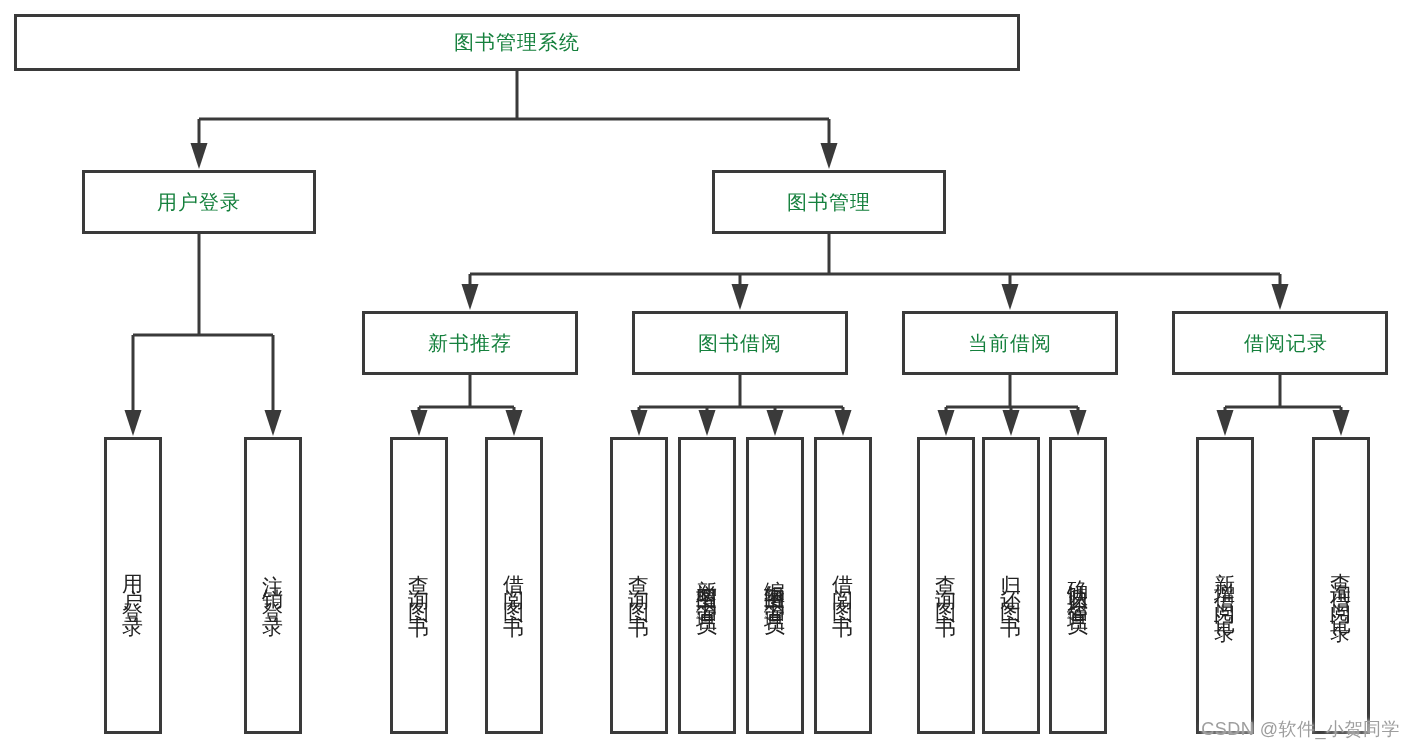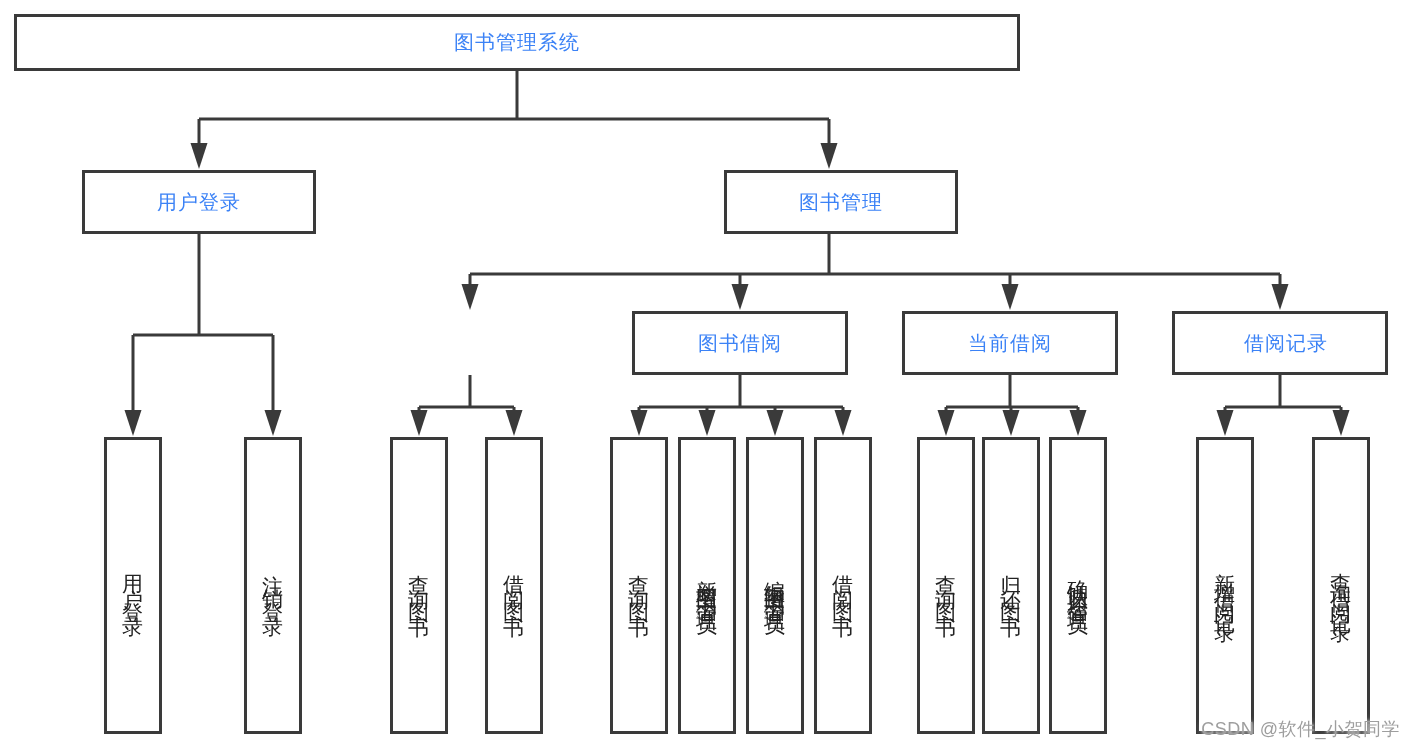--- a/index.html
+++ b/index.html
@@ -21,21 +21,21 @@
     box-sizing: border-box;
     background: #ffffff;
     border: 3px solid #3a3a3a;
     display: flex;
     align-items: center;
     justify-content: center;
     z-index: 1;
   }
   .h-label {
     font-size: 20px;
-    color: #3b82f6;
+    color: #15803d;
     letter-spacing: 1px;
     white-space: nowrap;
   }
   .v-label {
     writing-mode: vertical-lr;
     text-orientation: mixed;
     font-size: 21px;
     color: #222222;
     line-height: 1;
     white-space: nowrap;
@@ -90,24 +90,27 @@
     </g>
   </svg>
 
   <div class="node" style="left:14px; top:14px; width:1006px; height:57px;">
     <span class="h-label">图书管理系统</span>
   </div>
 
   <div class="node" style="left:82px; top:170px; width:234px; height:64px;">
     <span class="h-label">用户登录</span>
   </div>
-  <div class="node" style="left:712px; top:170px; width:234px; height:64px;margin-left:12px;">
+  <div class="node" style="left:712px; top:170px; width:234px; height:64px;">
     <span class="h-label">图书管理</span>
   </div>
 
+  <div class="node" style="left:362px; top:311px; width:216px; height:64px;">
+    <span class="h-label">新书推荐</span>
+  </div>
   <div class="node" style="left:632px; top:311px; width:216px; height:64px;">
     <span class="h-label">图书借阅</span>
   </div>
   <div class="node" style="left:902px; top:311px; width:216px; height:64px;">
     <span class="h-label">当前借阅</span>
   </div>
   <div class="node" style="left:1172px; top:311px; width:216px; height:64px;padding-left:12px;">
     <span class="h-label">借阅记录</span>
   </div>
 

